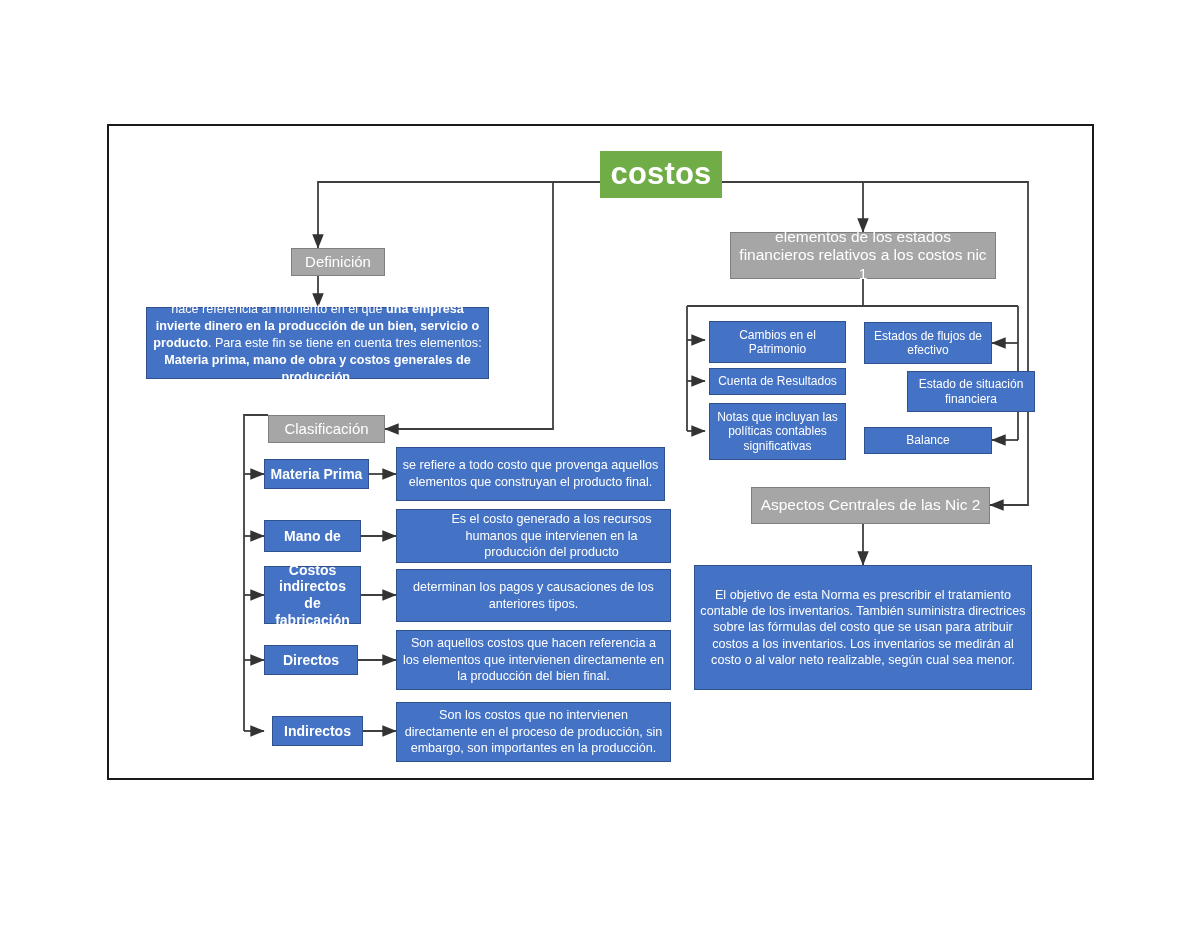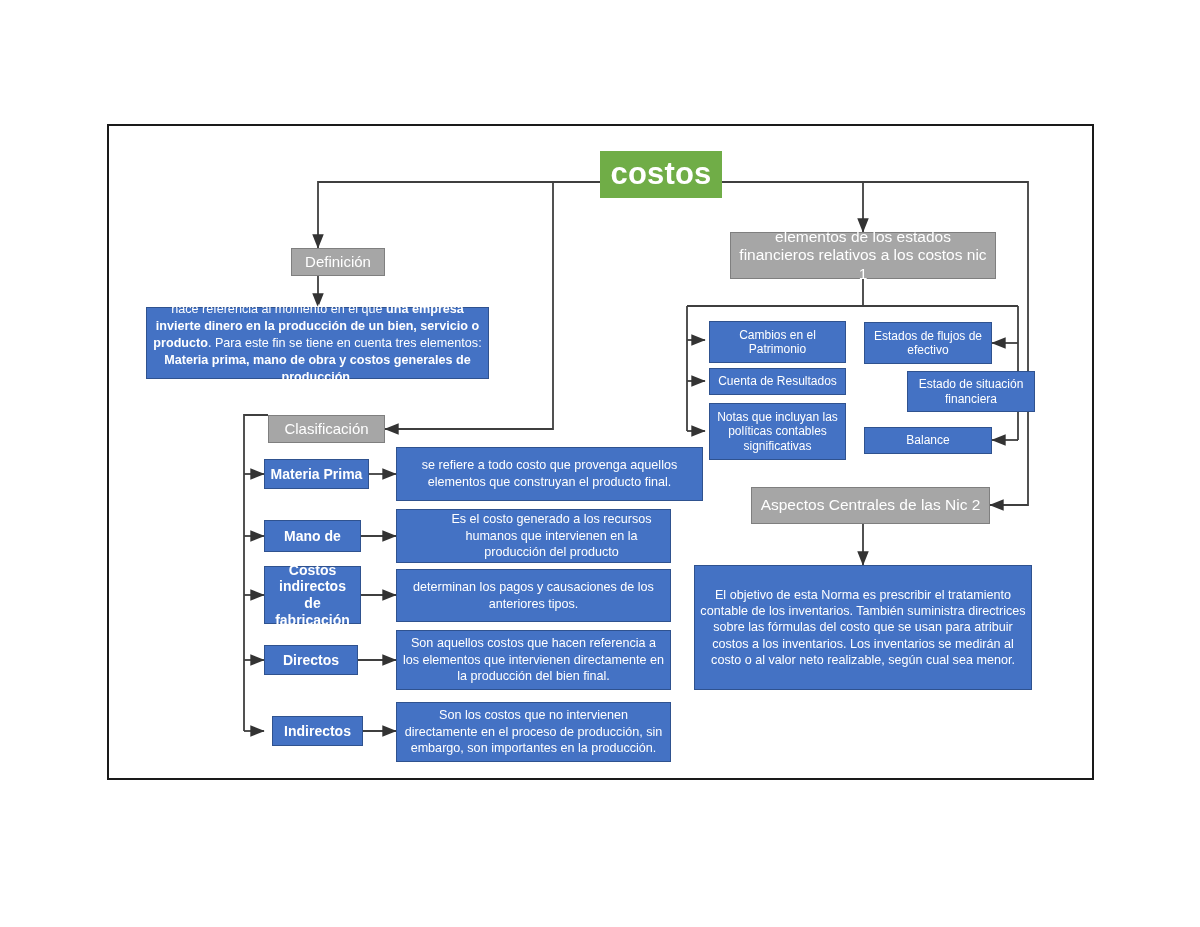--- a/index.html
+++ b/index.html
@@ -176,21 +176,21 @@
   <div class="node blue label" style="left:264px; top:566px; width:97px; height:58px;">
     <span class="txt">Costos indirectos de fabricación</span>
   </div>
   <div class="node blue label" style="left:264px; top:645px; width:94px; height:30px;">
     <span class="txt">Directos</span>
   </div>
   <div class="node blue label" style="left:264px; top:716px; width:91px; height:30px;margin-left:8px;">
     <span class="txt">Indirectos</span>
   </div>
 
-  <div class="node blue para" style="left:396px; top:447px; width:307px; height:54px;">
+  <div class="node blue para" style="left:396px; top:447px; width:269px; height:54px;">
     <span class="txt">se refiere a todo costo que provenga aquellos elementos que construyan el producto final.</span>
   </div>
   <div class="node blue para" style="left:396px; top:509px; width:275px; height:54px;padding-left:36px;">
     <span class="txt">Es el costo generado a los recursos humanos que intervienen en la producción del producto</span>
   </div>
   <div class="node blue para" style="left:396px; top:569px; width:275px; height:53px;">
     <span class="txt">determinan los pagos y causaciones de los anteriores tipos.</span>
   </div>
   <div class="node blue para" style="left:396px; top:630px; width:275px; height:60px;">
     <span class="txt">Son aquellos costos que hacen referencia a los elementos que intervienen directamente en la producción del bien final.</span>

